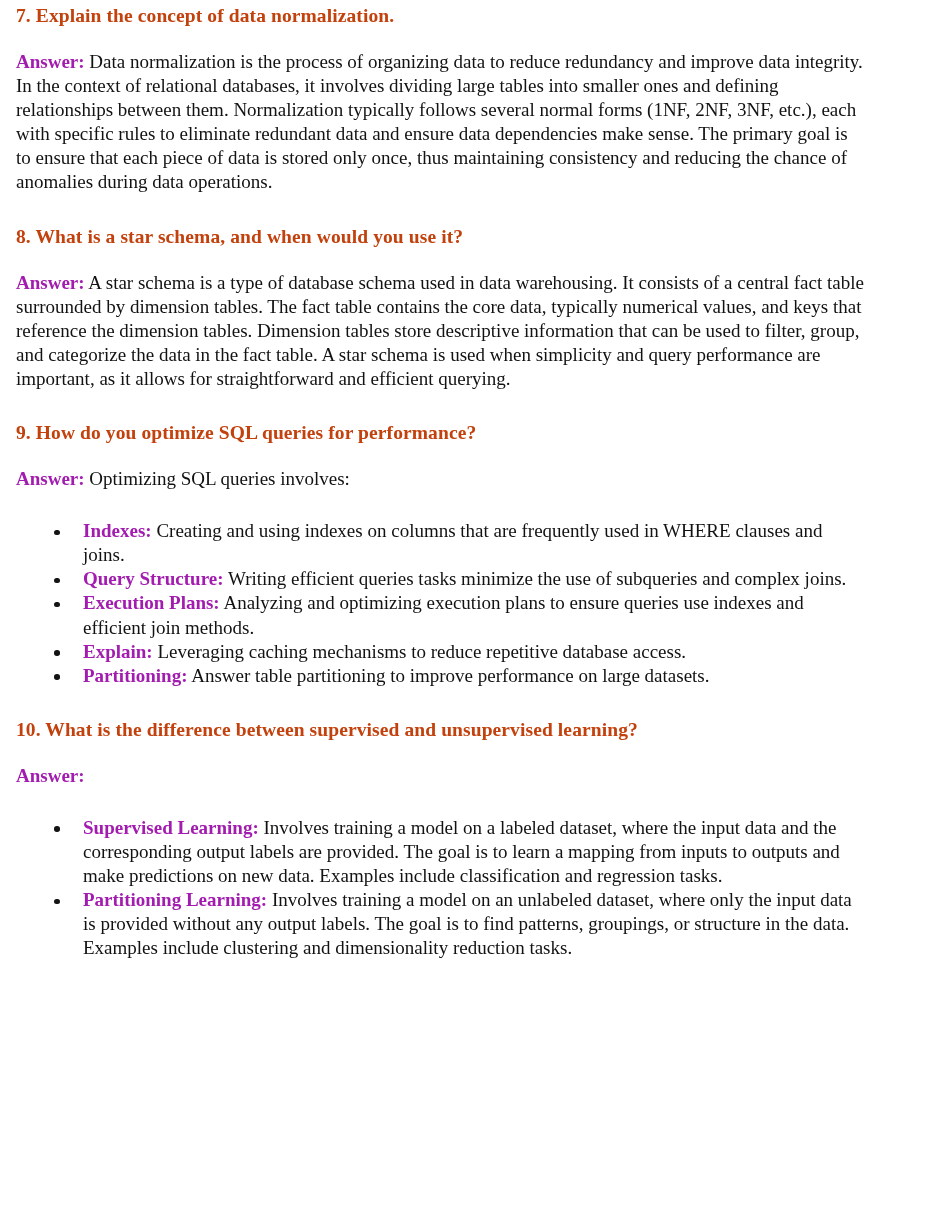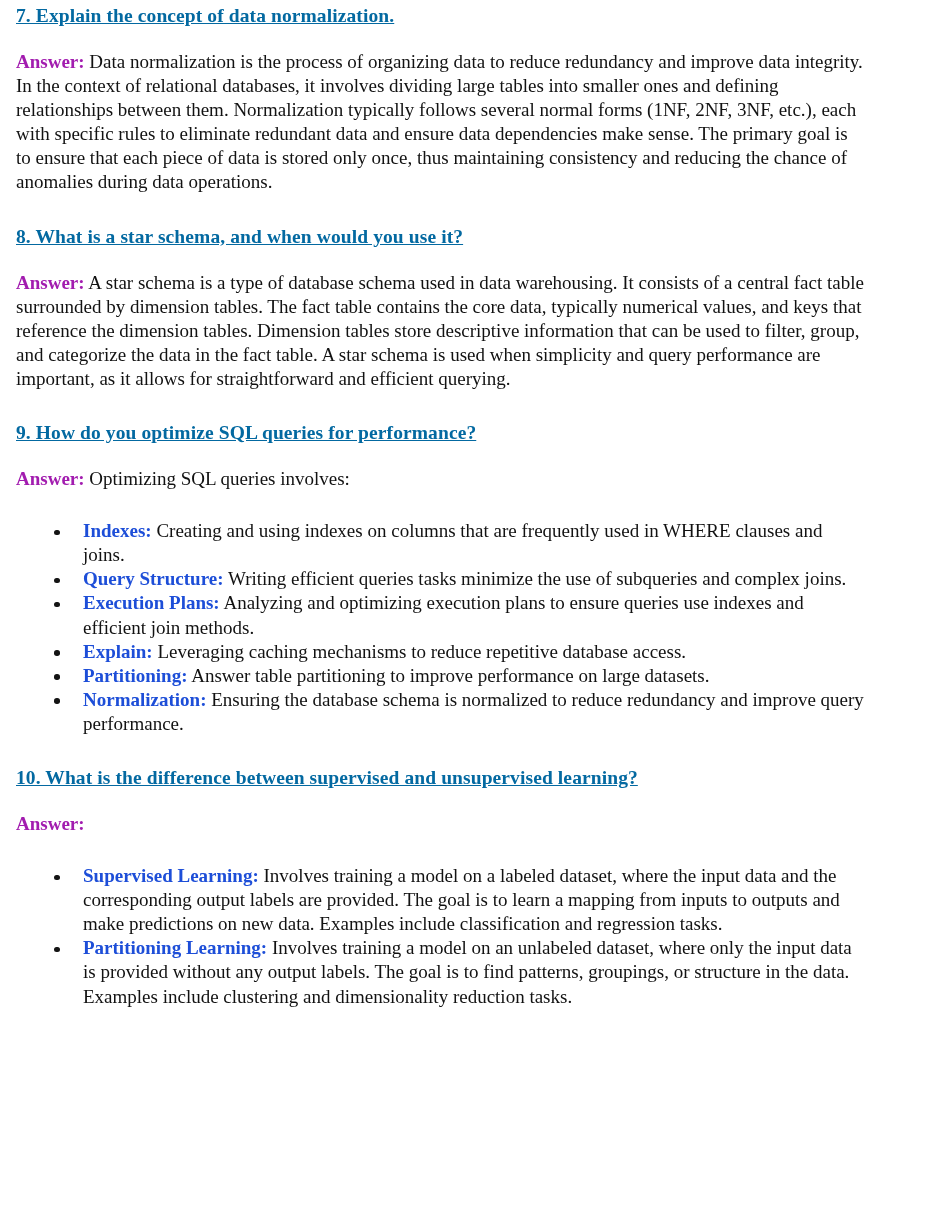--- a/index.html
+++ b/index.html
@@ -31,22 +31,21 @@
     width: 850px;
   }
   h2.q-heading {
     font-family: "Liberation Serif", "DejaVu Serif", serif;
     font-size: 19.5px;
     font-weight: bold;
     line-height: 24px;
     margin: 0;
     padding: 0;
     letter-spacing: 0.1px;
-    color: #0369a1;
-    text-decoration: underline;
+    color: #c2410c;
   }
   .answer-block {
     font-size: 19px;
     line-height: 24.1px;
     margin: 0;
     padding: 0;
     text-align: left;
     color: #121212;
   }
   .answer-label {
@@ -71,21 +70,21 @@
     position: absolute;
     left: 38px;
     top: 10.5px;
     width: 5.5px;
     height: 5.5px;
     border-radius: 50%;
     background: #141414;
   }
   .term {
     font-weight: bold;
-    color: #1d4ed8;
+    color: #a21caf;
   }
   .gap-after-heading { height: 22px; }
   .gap-before-heading{ height: 30px; }
   .gap-answer-to-list{ height: 28px; }
   .gap-list-to-heading { height: 30px; }
 </style>
 </head>
 <body>
 
 <div class="page">
@@ -127,23 +126,20 @@
         </li>
         <li>
           <span class="term">Execution Plans:</span><span> Analyzing and optimizing execution plans to ensure queries use indexes and efficient join methods.</span>
         </li>
         <li>
           <span class="term">Explain:</span><span> Leveraging caching mechanisms to reduce repetitive database access.</span>
         </li>
         <li>
           <span class="term">Partitioning:</span><span> Answer table partitioning to improve performance on large datasets.</span>
         </li>
-        <li>
-          <span class="term">Normalization:</span><span> Ensuring the database schema is normalized to reduce redundancy and improve query performance.</span>
-        </li>
       </ul>
     </div>
 
     <div class="gap-list-to-heading"></div>
 
     <div>
       <h2 class="q-heading">10. What is the difference between supervised and unsupervised learning?</h2>
       <div class="gap-after-heading"></div>
       <p class="answer-block">
         <span class="answer-label">Answer:</span><span></span>

